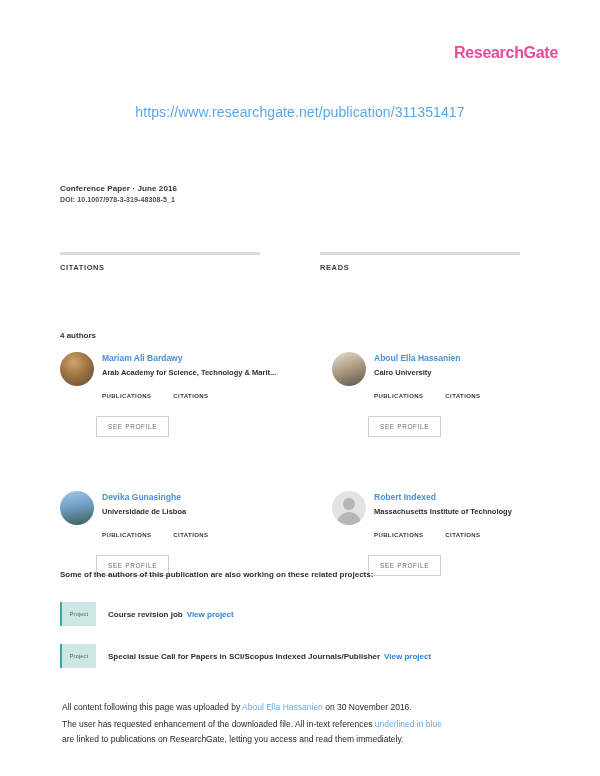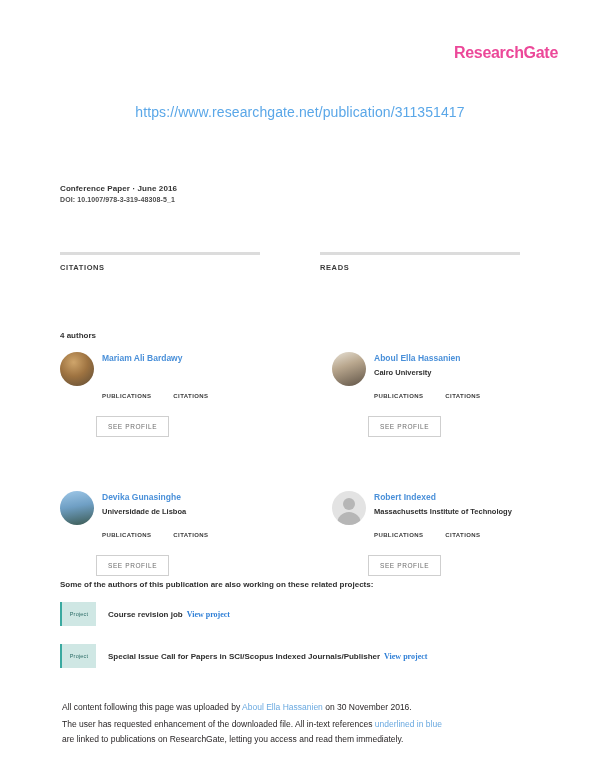--- a/index.html
+++ b/index.html
@@ -216,21 +216,20 @@
   }
 
   
   .projects-intro {
     position: absolute;
     top: 570px;
     left: 60px;
     font-size: 8px;
     font-weight: bold;
     color: #2f2f2f;
-    margin-top: 10px;
   }
   .project-list {
     position: absolute;
     top: 602px;
     left: 60px;
     width: 470px;
   }
   .project-row {
     display: flex;
     align-items: center;
@@ -252,21 +251,20 @@
   }
   .project-text {
     font-size: 8px;
     font-weight: bold;
     color: #2f2f2f;
   }
   .view-project {
     color: #2f7fd6;
     font-weight: bold;
     margin-left: 4px;
-    font-family: Liberation Serif, serif;
   }
 
   
   .footer {
     position: absolute;
     top: 700px;
     left: 62px;
     width: 470px;
     font-size: 8.5px;
     line-height: 15px;
@@ -305,20 +303,21 @@
 
   <div class="authors-count">4 authors</div>
 
   <div class="authors-grid">
 
     <div class="author-card">
       <div class="author-head">
         <div class="avatar ph1"></div>
         <div class="author-info">
           <div class="author-name">Mariam Ali Bardawy</div>
+          <div class="author-affil">Arab Academy for Science, Technology &amp; Marit...</div>
         </div>
       </div>
       <div class="author-stats">
         <div>
           <div class="stat-label">PUBLICATIONS</div>
           <div class="stat-value"></div>
         </div>
         <div>
           <div class="stat-label">CITATIONS</div>
           <div class="stat-value"></div>

